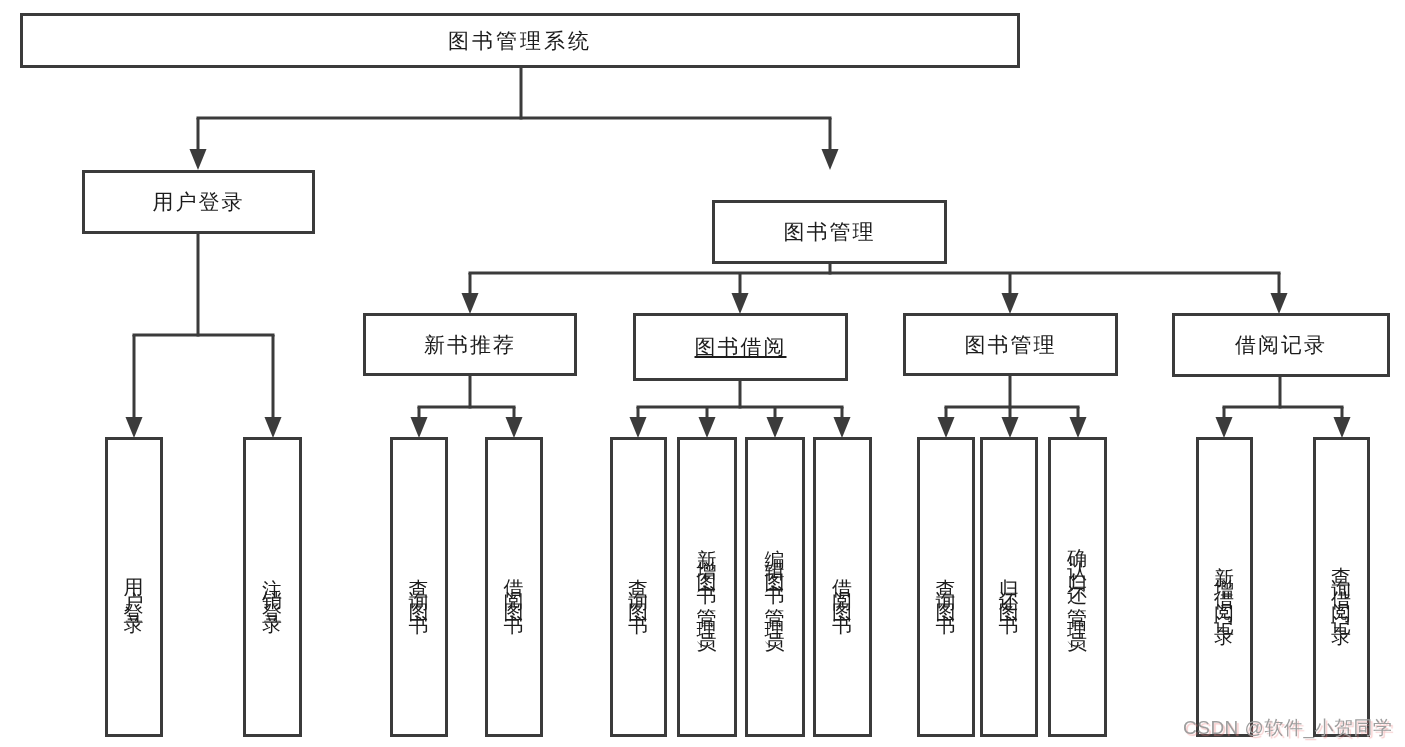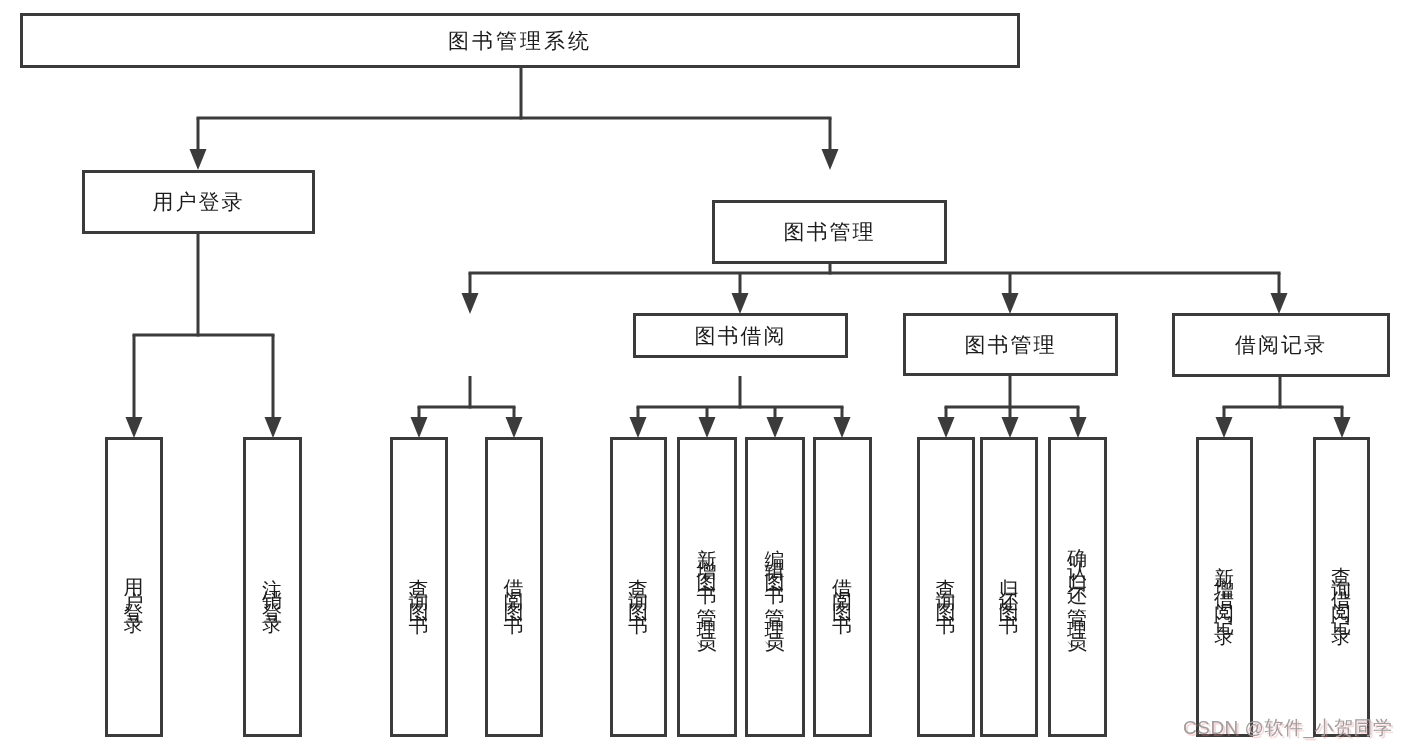--- a/index.html
+++ b/index.html
@@ -149,21 +149,24 @@
     <span>图书管理系统</span>
   </div>
 
   <div class="node hbox" style="left:82px;top:170px;width:233px;height:64px;">
     <span>用户登录</span>
   </div>
   <div class="node hbox" style="left:712px;top:170px;width:235px;height:64px;margin-top:30px;">
     <span>图书管理</span>
   </div>
 
-  <div class="node hbox" style="left:633px;top:313px;width:215px;height:45px;">
+  <div class="node hbox" style="left:363px;top:313px;width:214px;height:63px;">
+    <span>新书推荐</span>
+  </div>
+  <div class="node hbox" style="left:633px;top:313px;width:215px;height:68px;text-decoration:underline;">
     <span>图书借阅</span>
   </div>
   <div class="node hbox" style="left:903px;top:313px;width:215px;height:63px;">
     <span>图书管理</span>
   </div>
   <div class="node hbox" style="left:1172px;top:313px;width:218px;height:64px;">
     <span>借阅记录</span>
   </div>
 
   <div class="node vbox" style="left:105px;width:58px;">

